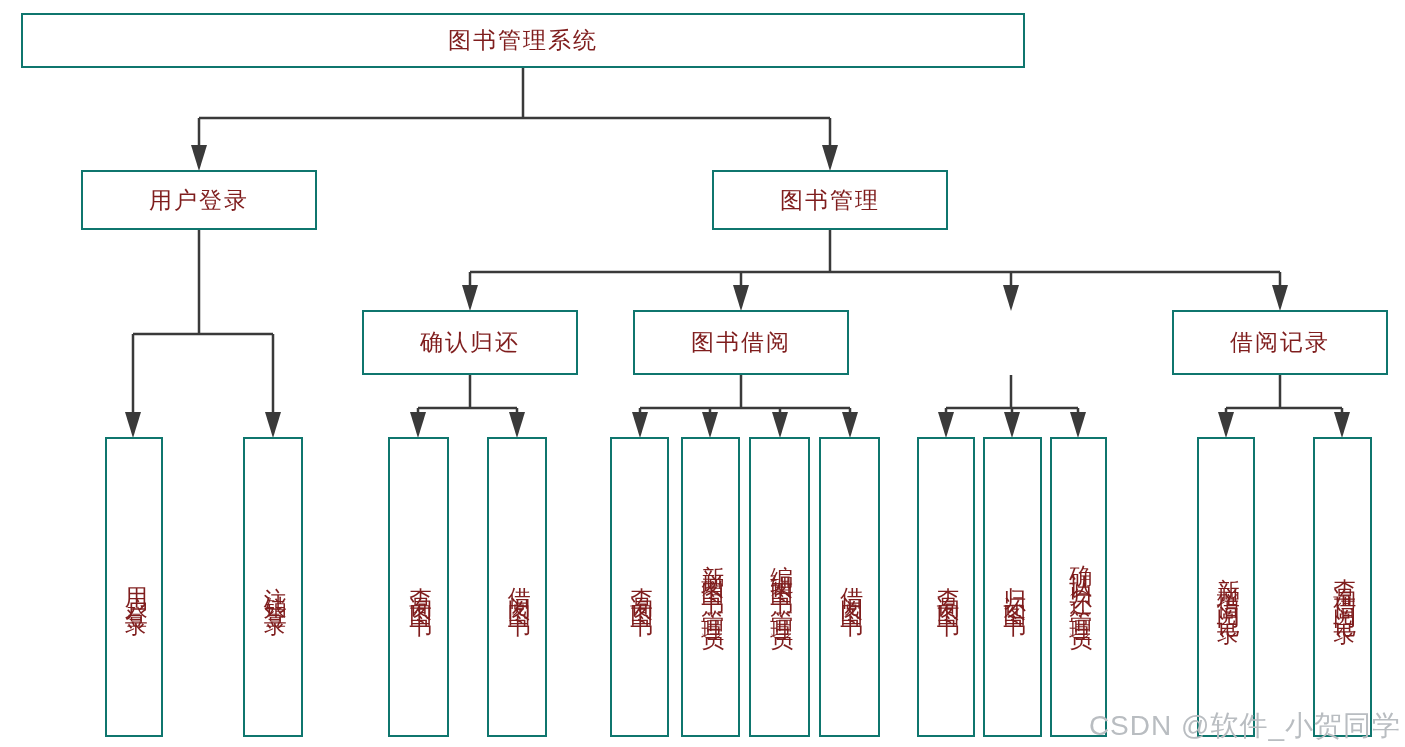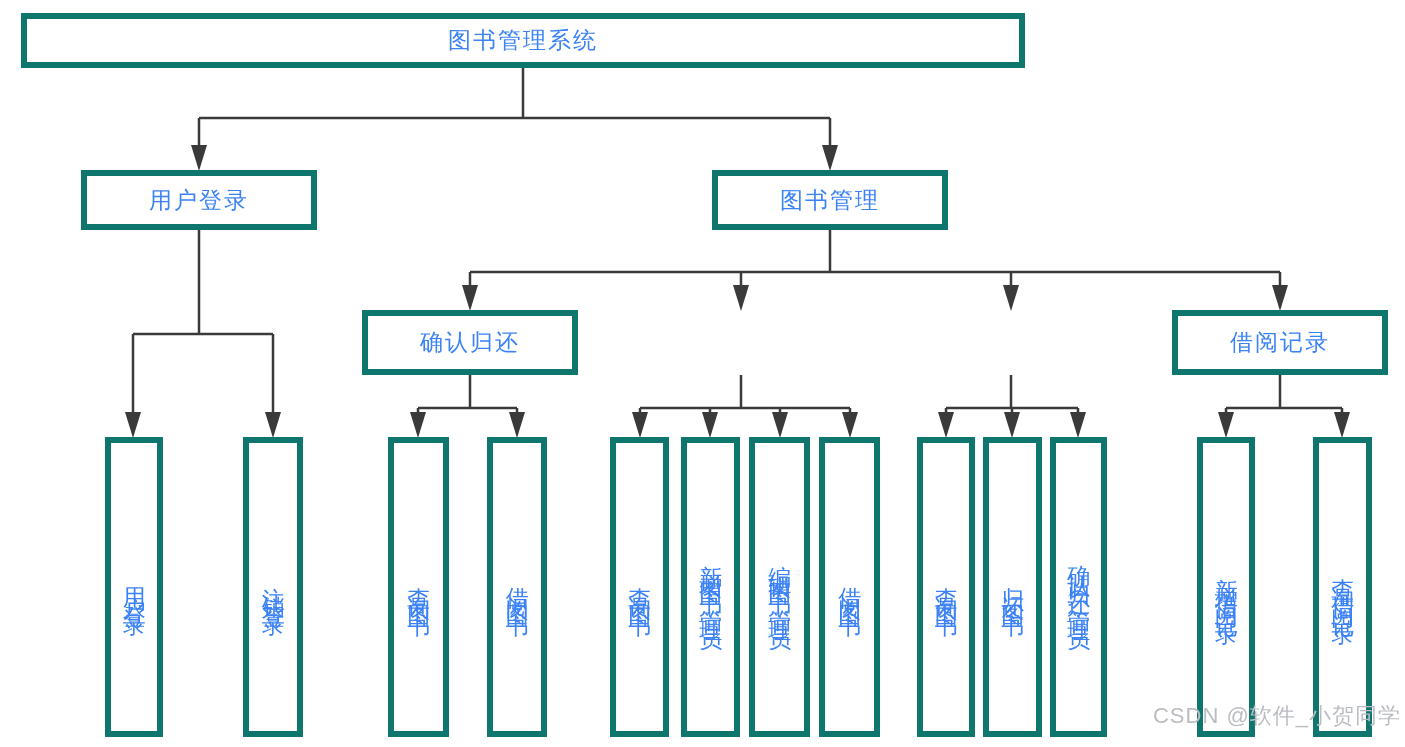--- a/index.html
+++ b/index.html
@@ -12,43 +12,44 @@
     overflow: hidden;
   }
   svg.connectors {
     position: absolute;
     left: 0; top: 0;
     width: 1405px; height: 747px;
   }
   .node {
     position: absolute;
     box-sizing: border-box;
-    border: 6px solid #0f766e;
+    border: 2px solid #0f766e;
     background: #ffffff;
     display: flex;
     align-items: center;
     justify-content: center;
-    color: #3b82f6;
+    color: #7f1d1d;
+    font-family: Liberation Mono, monospace;
   }
   .node .lbl {
     font-size: 23px;
     letter-spacing: 2px;
     white-space: nowrap;
   }
   .node.v .lbl {
     writing-mode: vertical-rl;
     letter-spacing: 9px;
     white-space: normal;
     line-height: 1.1;
   }
   .watermark {
     position: absolute;
     right: 4px;
-    bottom: 16px;
-    font-size: 22px;
+    bottom: 2px;
+    font-size: 28px;
     letter-spacing: 1px;
     color: #b9bdc1;
     white-space: nowrap;
     margin-top: 32px;
   }
 </style>
 </head>
 <body>
 
 <div class="canvas">
@@ -121,20 +122,23 @@
   <div class="node" style="left:81px;top:170px;width:236px;height:60px">
     <span class="lbl">用户登录</span>
   </div>
   <div class="node" style="left:712px;top:170px;width:236px;height:60px">
     <span class="lbl">图书管理</span>
   </div>
 
   <div class="node" style="left:362px;top:310px;width:216px;height:65px">
     <span class="lbl">确认归还</span>
   </div>
+  <div class="node" style="left:633px;top:310px;width:216px;height:65px">
+    <span class="lbl">图书借阅</span>
+  </div>
   <div class="node" style="left:1172px;top:310px;width:216px;height:65px">
     <span class="lbl">借阅记录</span>
   </div>
 
   <div class="node v" style="left:105px;top:437px;width:58px;height:300px">
     <span class="lbl">用户登录</span>
   </div>
   <div class="node v" style="left:243px;top:437px;width:60px;height:300px">
     <span class="lbl">注销登录</span>
   </div>

